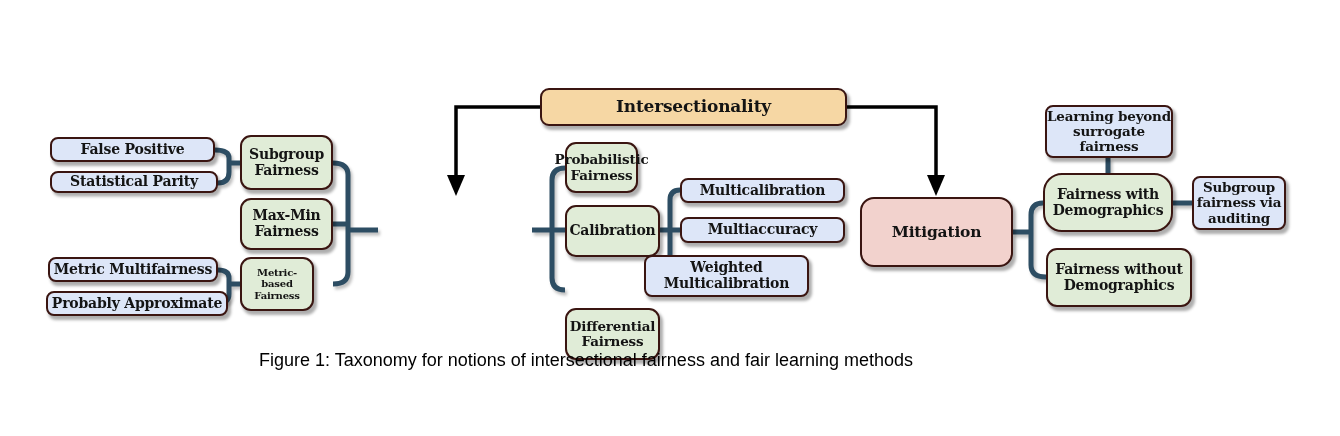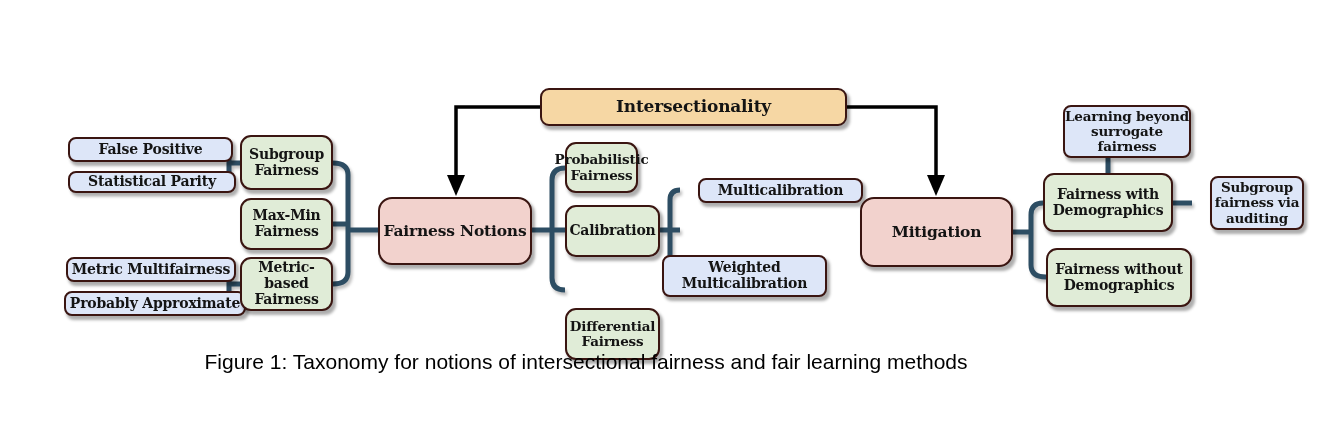--- a/index.html
+++ b/index.html
@@ -25,49 +25,49 @@
     border:2.5px solid var(--border);
     box-sizing:border-box;
     white-space:pre-line;
     line-height:1.12;
     box-shadow:2.5px 3.5px 3px rgba(0,0,0,0.32);
     letter-spacing:-0.2px;
   }
   .root{background:var(--root-fill);border-radius:9px;font-size:17px;}
   .category{background:var(--category-fill);border-radius:14px;font-size:15.5px;}
   .group{background:var(--group-fill);border-radius:11px;font-size:14px;}
-  .leaf{background:var(--leaf-fill);border-radius:8px;font-size:14px;margin-left:18px;}
+  .leaf{background:var(--leaf-fill);border-radius:8px;font-size:14px;}
 
   
   #n-intersectionality{left:540px;top:88px;width:307px;height:38px;}
   #n-false-positive{left:50px;top:137px;width:165px;height:25px;}
   #n-statistical-parity{left:50px;top:171px;width:168px;height:22px;}
   #n-subgroup-fairness{left:240px;top:135px;width:93px;height:55px;}
   #n-max-min-fairness{left:240px;top:198px;width:93px;height:52px;}
   #n-metric-multifairness{left:48px;top:257px;width:170px;height:25px;}
   #n-probably-approximate{left:46px;top:291px;width:182px;height:25px;}
-  #n-metric-based-fairness{left:240px;top:257px;width:93px;height:54px;font-size:14px;}
+  #n-metric-based-fairness{left:240px;top:257px;width:74px;height:54px;font-size:10px;}
   #n-fairness-notions{left:378px;top:197px;width:154px;height:68px;}
   #n-probabilistic-fairness{left:565px;top:142px;width:73px;height:51px;font-size:13.5px;}
   #n-calibration{left:565px;top:205px;width:95px;height:52px;}
   #n-differential-fairness{left:565px;top:264px;width:95px;height:52px;font-size:13.5px;margin-top:44px;}
   #n-multicalibration{left:680px;top:178px;width:165px;height:25px;}
   #n-multiaccuracy{left:680px;top:217px;width:165px;height:26px;}
   #n-weighted-multicalibration{left:644px;top:255px;width:165px;height:42px;}
   #n-mitigation{left:860px;top:197px;width:153px;height:70px;}
   #n-learning-beyond{left:1045px;top:105px;width:128px;height:53px;font-size:13.5px;}
-  #n-fairness-with-demographics{left:1043px;top:173px;width:130px;height:59px;}
+  #n-fairness-with-demographics{left:1043px;top:173px;width:130px;height:59px;border-radius:19px;}
   #n-subgroup-auditing{left:1192px;top:176px;width:94px;height:54px;font-size:13.5px;}
   #n-fairness-without-demographics{left:1046px;top:248px;width:146px;height:59px;}
 
   #caption{
     position:absolute;left:0;top:350px;width:1172px;
     text-align:center;
     font-family:"Liberation Sans","DejaVu Sans",sans-serif;
-    font-size:21px;
+    font-size:18px;
     color:var(--caption-color);
   }
 </style>
 </head>
 <body>
 
 <div id="canvas">
 
   <svg id="wires" viewBox="0 0 1340 436" xmlns="http://www.w3.org/2000/svg">
 
@@ -104,28 +104,28 @@
   <div class="node leaf" id="n-statistical-parity">Statistical Parity</div>
   <div class="node group" id="n-subgroup-fairness">Subgroup
 Fairness</div>
   <div class="node group" id="n-max-min-fairness">Max-Min
 Fairness</div>
   <div class="node leaf" id="n-metric-multifairness">Metric Multifairness</div>
   <div class="node leaf" id="n-probably-approximate">Probably Approximate</div>
   <div class="node group" id="n-metric-based-fairness">Metric-based
 Fairness</div>
 
-  <div class="node category" id="n-fairness-notions">Fairness Notions</div>
 
   <div class="node group" id="n-probabilistic-fairness">Probabilistic
 Fairness</div>
   <div class="node group" id="n-calibration">Calibration</div>
   <div class="node group" id="n-differential-fairness">Differential
 Fairness</div>
   <div class="node leaf" id="n-multicalibration">Multicalibration</div>
+  <div class="node leaf" id="n-multiaccuracy">Multiaccuracy</div>
   <div class="node leaf" id="n-weighted-multicalibration">Weighted
 Multicalibration</div>
 
   <div class="node category" id="n-mitigation">Mitigation</div>
 
   <div class="node leaf" id="n-learning-beyond">Learning beyond
 surrogate
 fairness</div>
   <div class="node group" id="n-fairness-with-demographics">Fairness with
 Demographics</div>

